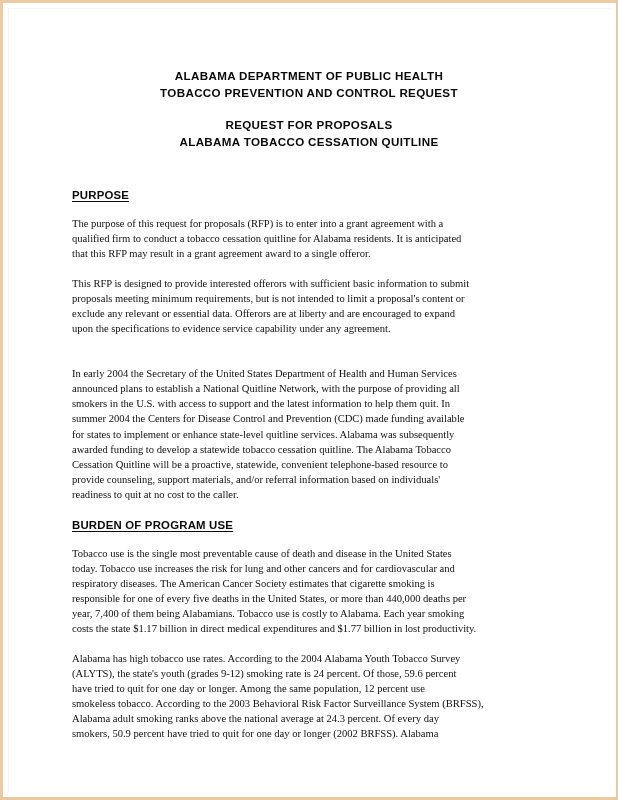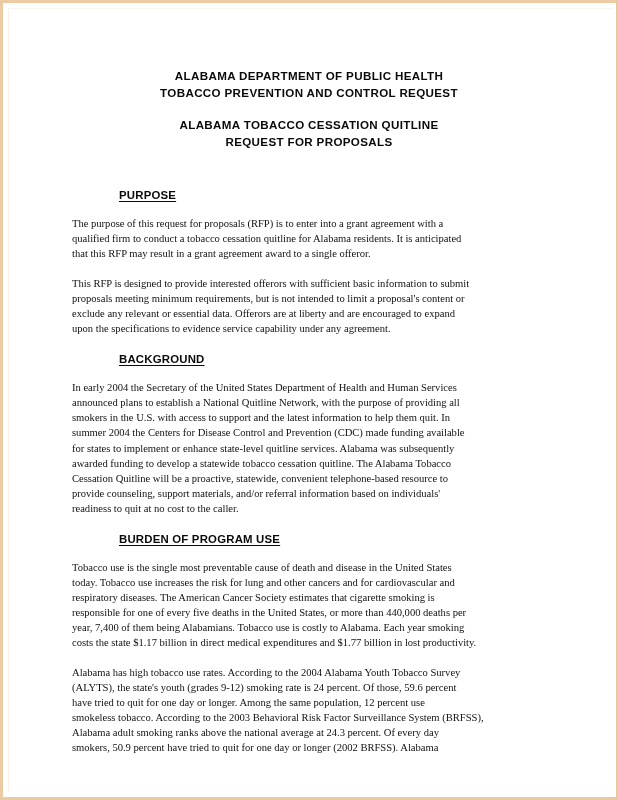--- a/index.html
+++ b/index.html
@@ -74,21 +74,20 @@
   }
   .heading {
     font-family: "Liberation Sans", sans-serif;
     font-weight: bold;
     font-size: 11.4px;
     letter-spacing: 0.2px;
     color: #0a0a0a;
     text-decoration: underline;
     text-underline-offset: 2px;
     line-height: 14px;
-    margin-left: 47px;
   }
   .para {
     font-family: Liberation Serif, serif;
     font-size: 10.6px;
     color: #111111;
     line-height: 15.05px;
     text-align: left;
     letter-spacing: -0.02px;
     white-space: pre-line;
   }
@@ -102,43 +101,42 @@
 </head>
 <body>
 
 <div class="page">
   <div class="sheet">
 
     <div class="title-block">
       <div class="title-line">ALABAMA DEPARTMENT OF PUBLIC HEALTH</div>
       <div class="title-line">TOBACCO PREVENTION AND CONTROL REQUEST</div>
       <div class="title-gap"></div>
+      <div class="title-line">REQUEST FOR PROPOSALS</div>
       <div class="title-line">ALABAMA TOBACCO CESSATION QUITLINE</div>
-      <div class="title-line">REQUEST FOR PROPOSALS</div>
     </div>
 
     <div class="spacer-purpose"></div>
 
     <div class="section">
       <div class="heading">PURPOSE</div>
       <div class="gap-after-heading"></div>
       <div class="para">The purpose of this request for proposals (RFP) is to enter into a grant agreement with a
 qualified firm to conduct a tobacco cessation quitline for Alabama residents. It is anticipated
 that this RFP may result in a grant agreement award to a single offeror.</div>
       <div class="gap-para"></div>
       <div class="para">This RFP is designed to provide interested offerors with sufficient basic information to submit
 proposals meeting minimum requirements, but is not intended to limit a proposal's content or
 exclude any relevant or essential data.  Offerors are at liberty and are encouraged to expand
 upon the specifications to evidence service capability under any agreement.</div>
     </div>
 
     <div class="gap-before-heading"></div>
 
     <div class="section">
-      <div class="heading">BACKGROUND</div>
       <div class="gap-after-heading"></div>
       <div class="para">In early 2004 the Secretary of the United States Department of Health and Human Services
 announced plans to establish a National Quitline Network, with the purpose of providing all
 smokers in the U.S. with access to support and the latest information to help them quit.  In
 summer 2004 the Centers for Disease Control and Prevention (CDC) made funding available
 for states to implement or enhance state-level quitline services.  Alabama was subsequently
 awarded funding to develop a statewide tobacco cessation quitline.  The Alabama Tobacco
 Cessation Quitline will be a proactive, statewide, convenient telephone-based resource to
 provide counseling, support materials, and/or referral information based on individuals'
 readiness to quit at no cost to the caller.</div>

